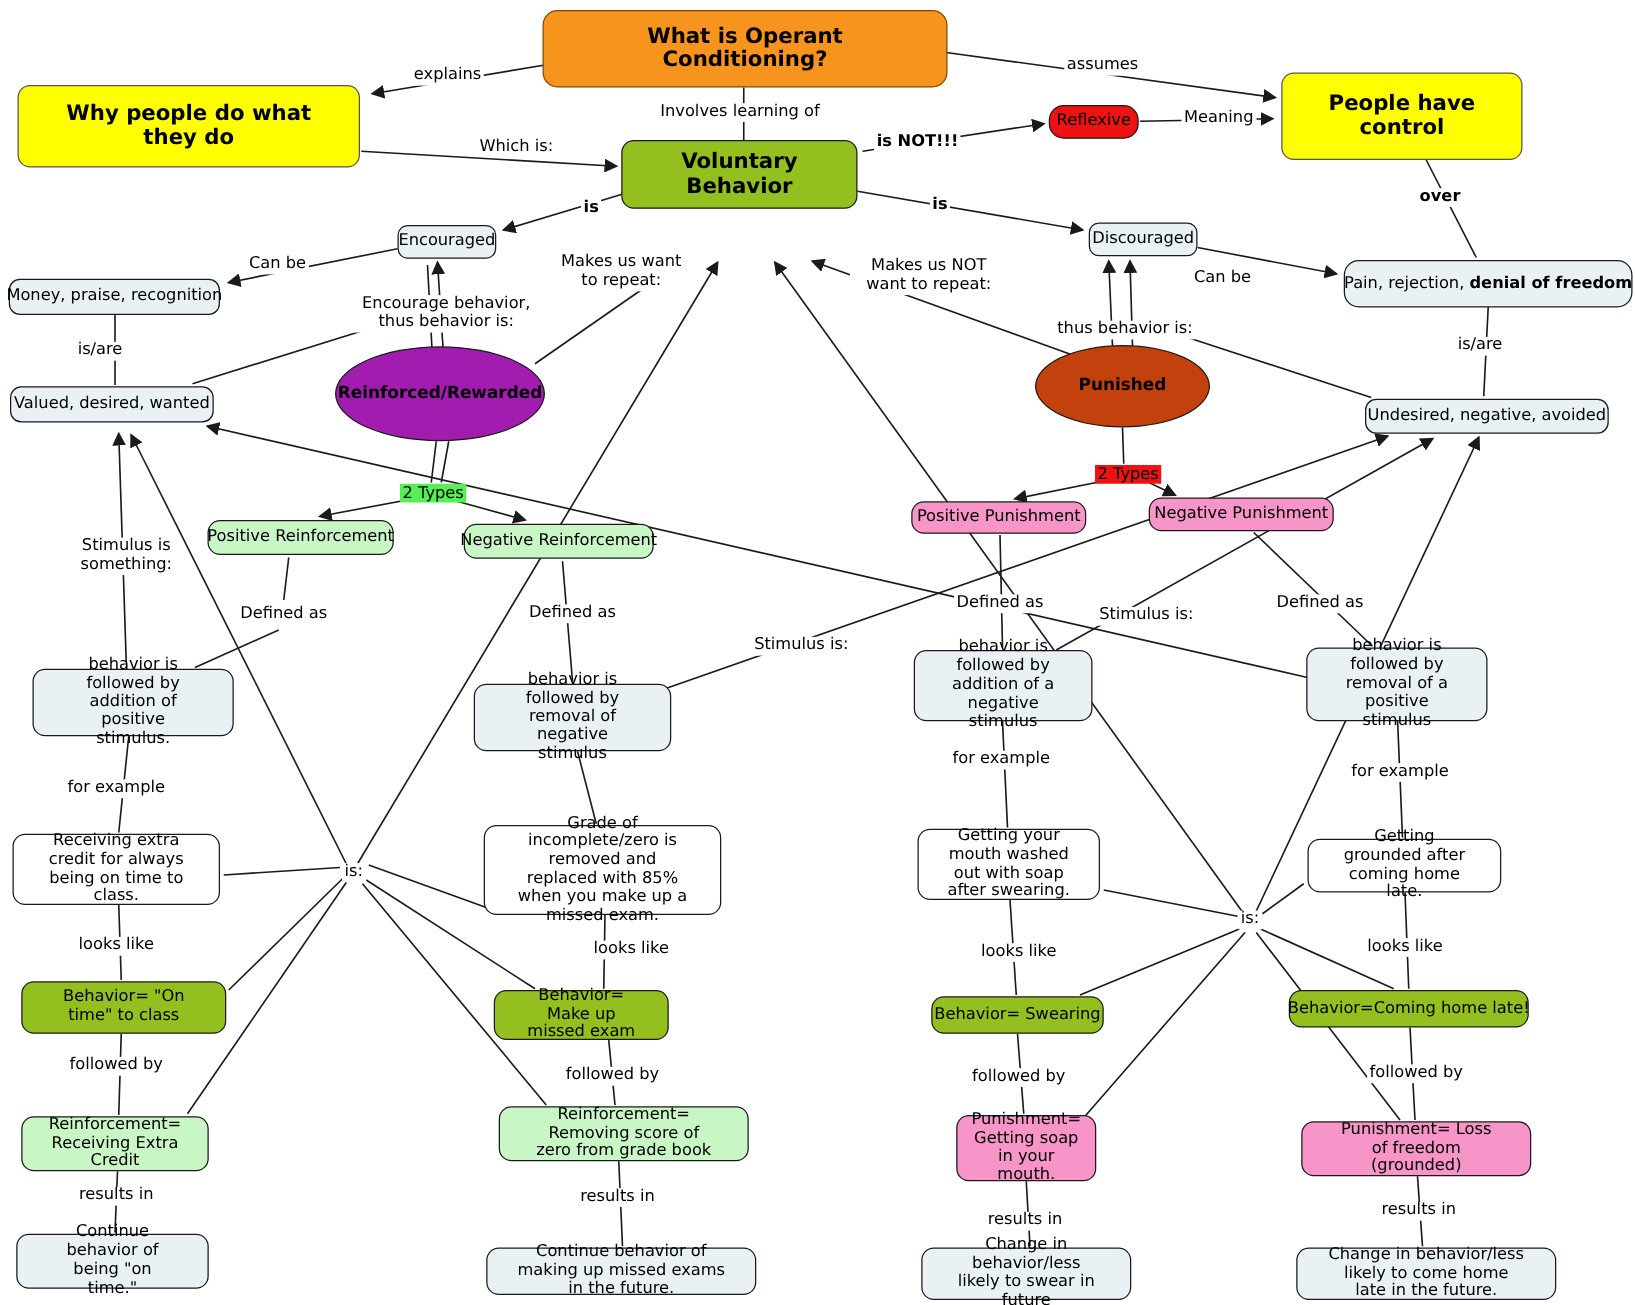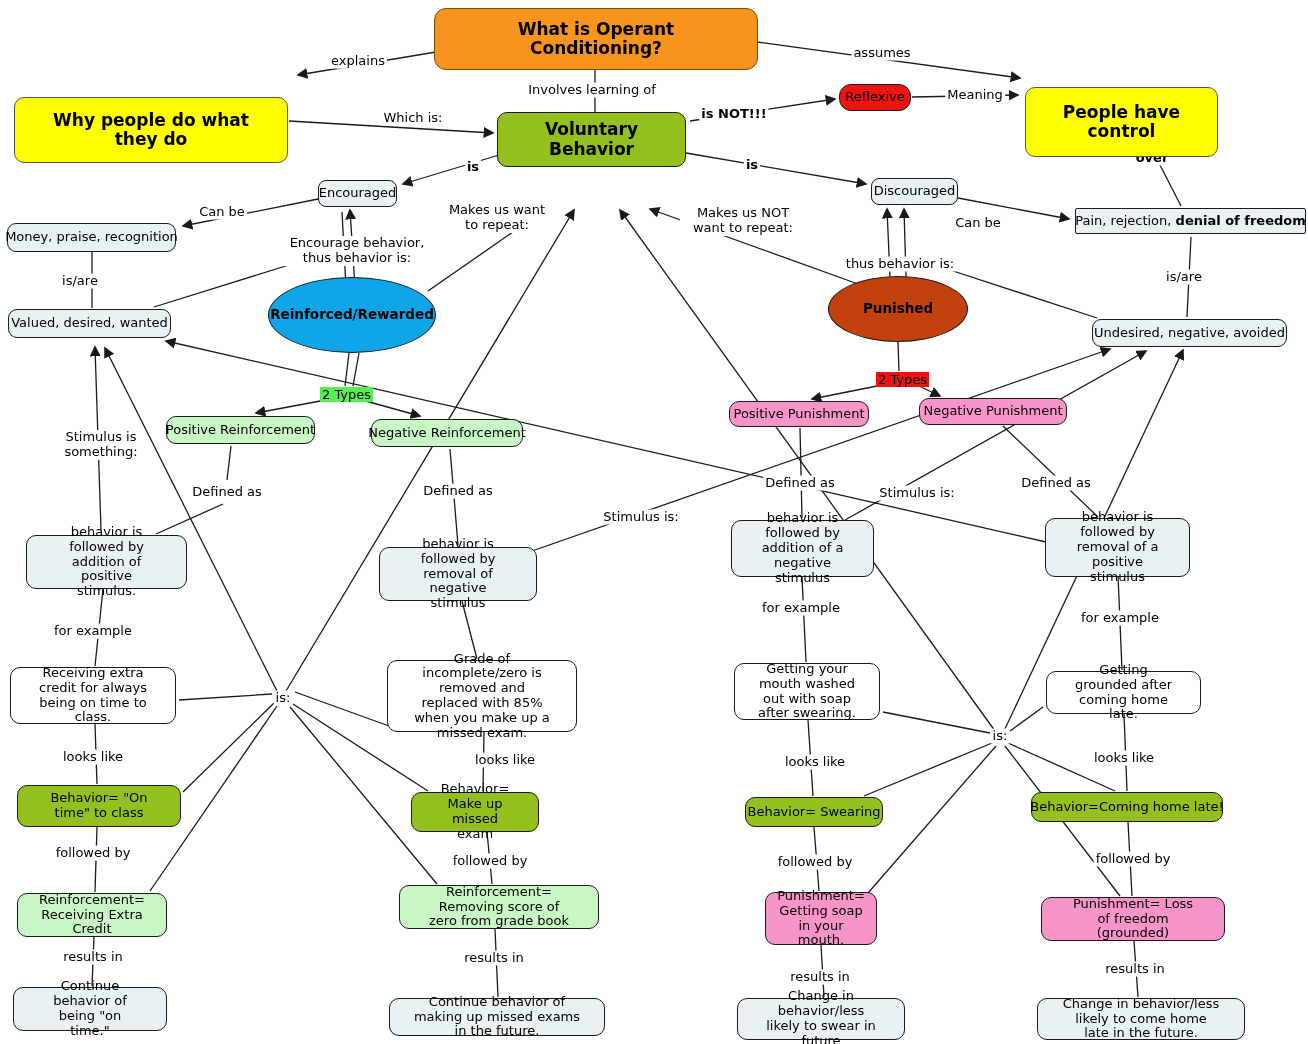--- a/index.html
+++ b/index.html
@@ -9,25 +9,25 @@
   #wires line, #wires polyline{stroke:#1a1a1a;stroke-width:1.3;fill:none;}
   .node{position:absolute;z-index:3;box-sizing:border-box;border:1.6px solid #1a1a1a;
         border-radius:10px;display:flex;align-items:center;justify-content:center;
         text-align:center;font-size:13px;line-height:1.14;color:#000;padding:2px 23px;
         background:#fff;}
   .bluegray{background:#e9f1f4;}
   .whitebox{background:#ffffff;}
   .lightgreen{background:#c9f6c5;}
   .pinkbox{background:#f795c8;}
   .olive{background:#93c01f;}
-  .yellow{background:#ffff00;font-weight:bold;font-size:17px;border-color:#555;margin-top:29px;}
+  .yellow{background:#ffff00;font-weight:bold;font-size:17px;border-color:#555;}
   .orange{background:#f7941d;font-weight:bold;font-size:17px;border-color:#7a4a00;border-radius:12px;}
   .redbox{background:#ee1313;}
   .ellipse{border-radius:50%;font-weight:bold;}
-  .green-el{background:#0ea5e9;}
+  .green-el{background:#a21caf;}
   .red-el{background:#c2410c;}
   .tag{position:absolute;z-index:3;font-size:13px;padding:0 2px;color:#000;}
   .label{position:absolute;z-index:2;transform:translate(-50%,-50%);font-size:13px;
          color:#000;background:#fff;text-align:center;line-height:1.15;padding:0 2px;}
   .bold{font-weight:bold;}
   .nw{white-space:nowrap;}
 </style>
 </head>
 <body>
 
@@ -163,21 +163,21 @@
   <div class="label nw" style="left:1135px;top:969px">results in</div>
 
   <div class="node orange" style="left:434px;top:8px;width:324px;height:62px">What is Operant Conditioning?</div>
   <div class="node yellow" style="left:14px;top:68px;width:274px;height:66px">Why people do what they do</div>
   <div class="node yellow" style="left:1025px;top:58px;width:193px;height:70px">People have control</div>
   <div class="node redbox" style="left:839px;top:84px;width:72px;height:27px;border-radius:12px">Reflexive</div>
   <div class="node olive" style="left:497px;top:112px;width:189px;height:55px;font-weight:bold;font-size:17px">Voluntary Behavior</div>
   <div class="node bluegray" style="left:318px;top:180px;width:79px;height:27px;border-radius:8px">Encouraged</div>
   <div class="node bluegray" style="left:871px;top:178px;width:87px;height:27px;border-radius:8px">Discouraged</div>
   <div class="node bluegray nw" style="left:7px;top:223px;width:169px;height:29px;border-radius:9px">Money, praise, recognition</div>
-  <div class="node bluegray nw" style="left:1075px;top:208px;width:231px;height:26px;border-radius:2px">
+  <div class="node bluegray nw" style="left:1075px;top:208px;width:231px;height:38px;border-radius:12px">
       <span>Pain, rejection,&nbsp;</span>
       <span class="bold" style="font-size:13px">denial of freedom</span>
     </div>
   <div class="node bluegray nw" style="left:8px;top:309px;width:163px;height:29px;border-radius:9px">Valued, desired, wanted</div>
   <div class="node bluegray nw" style="left:1092px;top:319px;width:195px;height:28px;border-radius:9px">Undesired, negative, avoided</div>
   <div class="node ellipse green-el" style="left:268px;top:277px;width:168px;height:76px;font-size:13.5px">Reinforced/Rewarded</div>
   <div class="node ellipse red-el" style="left:828px;top:276px;width:140px;height:66px;font-size:13.5px">Punished</div>
   <div class="tag" style="left:320px;top:387px;background:#55ef55">2 Types</div>
   <div class="tag" style="left:876px;top:372px;background:#ee1313">2 Types</div>
   <div class="node lightgreen nw" style="left:166px;top:416px;width:149px;height:28px">Positive Reinforcement</div>
@@ -186,21 +186,21 @@
   <div class="node pinkbox nw" style="left:919px;top:398px;width:148px;height:27px">Negative Punishment</div>
   <div class="node bluegray" style="left:26px;top:535px;width:161px;height:54px">behavior is followed by addition of positive stimulus.</div>
   <div class="node bluegray" style="left:379px;top:547px;width:158px;height:54px">behavior is followed by removal of negative stimulus</div>
   <div class="node bluegray" style="left:731px;top:520px;width:143px;height:57px">behavior is followed by addition of a negative stimulus</div>
   <div class="node bluegray" style="left:1045px;top:518px;width:145px;height:59px">behavior is followed by removal of a positive stimulus</div>
   <div class="node whitebox" style="left:10px;top:667px;width:166px;height:57px">Receiving extra credit for always being on time to class.</div>
   <div class="node whitebox" style="left:387px;top:660px;width:190px;height:72px">Grade of incomplete/zero is removed and replaced with 85% when you make up a missed exam.</div>
   <div class="node whitebox" style="left:734px;top:663px;width:146px;height:57px">Getting your mouth washed out with soap after swearing.</div>
   <div class="node whitebox" style="left:1046px;top:671px;width:155px;height:43px">Getting grounded after coming home late.</div>
   <div class="node olive" style="left:17px;top:785px;width:164px;height:42px">Behavior= "On time" to class</div>
-  <div class="node olive" style="left:411px;top:792px;width:128px;height:40px">Behavior= Make up missed exam</div>
+  <div class="node olive" style="left:395px;top:792px;width:140px;height:40px">Behavior= Make up missed exam</div>
   <div class="node olive nw" style="left:745px;top:797px;width:138px;height:30px">Behavior= Swearing</div>
   <div class="node olive nw" style="left:1031px;top:792px;width:192px;height:30px">Behavior=Coming home late!</div>
   <div class="node lightgreen" style="left:17px;top:893px;width:150px;height:44px">Reinforcement= Receiving Extra Credit</div>
   <div class="node lightgreen" style="left:399px;top:885px;width:200px;height:44px">Reinforcement= Removing score of zero from grade book</div>
   <div class="node pinkbox" style="left:765px;top:892px;width:112px;height:53px">Punishment= Getting soap in your mouth.</div>
   <div class="node pinkbox" style="left:1041px;top:897px;width:184px;height:44px">Punishment= Loss of freedom (grounded)</div>
   <div class="node bluegray" style="left:13px;top:987px;width:154px;height:44px">Continue behavior of being "on time."</div>
   <div class="node bluegray" style="left:389px;top:998px;width:216px;height:38px">Continue behavior of making up missed exams in the future.</div>
   <div class="node bluegray" style="left:737px;top:998px;width:168px;height:42px">Change in behavior/less likely to swear in future</div>
   <div class="node bluegray" style="left:1037px;top:998px;width:208px;height:42px">Change in behavior/less likely to come home late in the future.</div>

